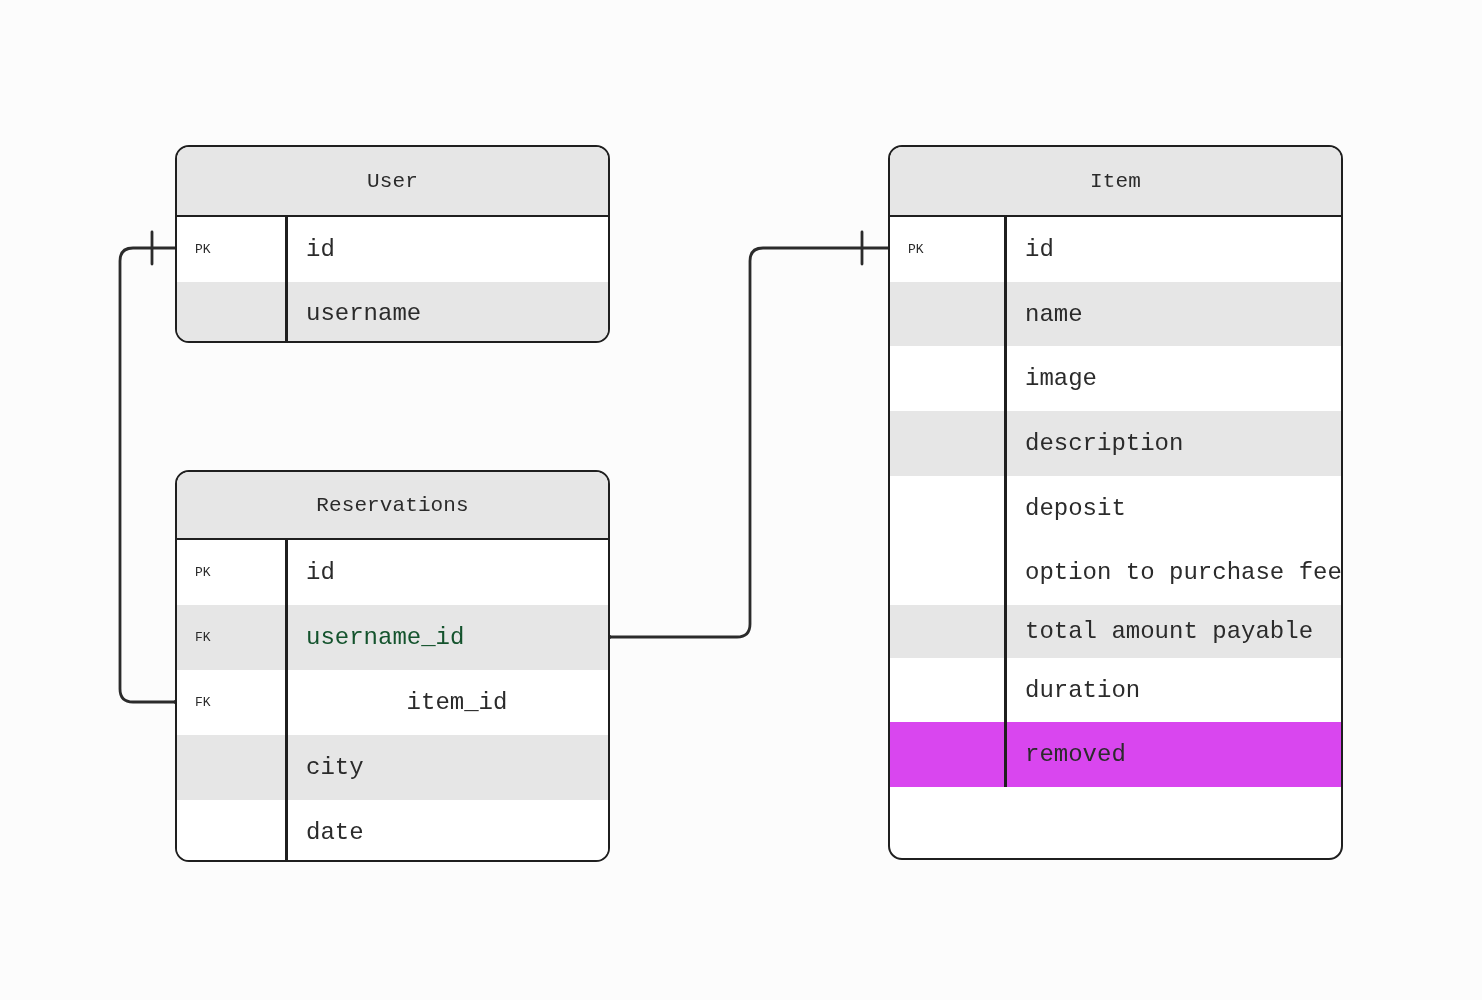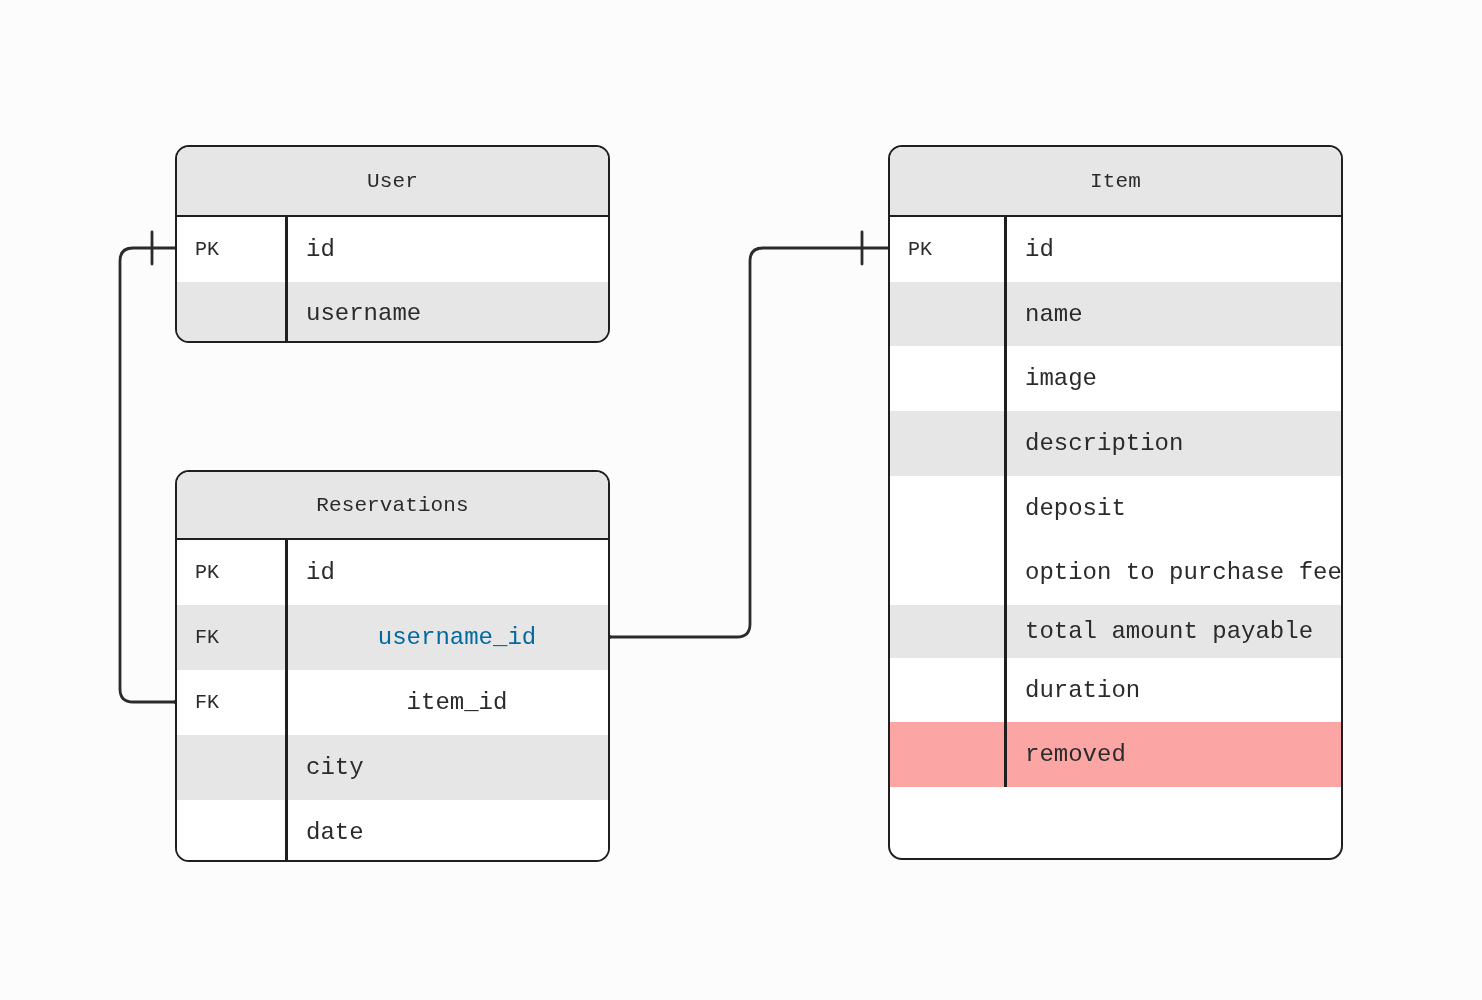--- a/index.html
+++ b/index.html
@@ -61,21 +61,21 @@
     background: #ffffff;
   }
   .attr-row.alt {
     background: #e6e6e6;
   }
   .attr-key {
     box-sizing: border-box;
     flex: 0 0 auto;
     padding-left: 18px;
     color: #2b2b2b;
-    font-size: 20px;
+    font-size: 13px;
     white-space: nowrap;
   }
   .attr-name {
     box-sizing: border-box;
     flex: 1 1 auto;
     padding-left: 21px;
     color: #2b2b2b;
     font-size: 24px;
     white-space: nowrap;
   }
@@ -121,21 +121,21 @@
       </div>
       <div class="entity" style="left: 175px; top: 470px; width: 435px; height: 392px;">
         <div class="entity-header" style="height: 68px; background: rgb(230, 230, 230); color: rgb(43, 43, 43);">Reservations</div>
         <div class="entity-body">
           <div class="attr-row" style="height: 65px;">
             <div class="attr-key" style="width: 108px; color: rgb(43, 43, 43);">PK</div>
             <div class="attr-name" style="color: rgb(43, 43, 43);">id</div>
           </div>
           <div class="attr-row alt" style="height: 65px; background: rgb(230, 230, 230);">
             <div class="attr-key" style="width: 108px; color: rgb(43, 43, 43);">FK</div>
-            <div class="attr-name" style="color: #0369a1; text-align: center;">username_id</div>
+            <div class="attr-name" style="color: #14532d;">username_id</div>
           </div>
           <div class="attr-row" style="height: 65px;">
             <div class="attr-key" style="width: 108px; color: rgb(43, 43, 43);">FK</div>
             <div class="attr-name" style="color: rgb(43, 43, 43); text-align: center;">item_id</div>
           </div>
           <div class="attr-row alt" style="height: 65px; background: rgb(230, 230, 230);">
             <div class="attr-key" style="width: 108px; color: rgb(43, 43, 43);"></div>
             <div class="attr-name" style="color: rgb(43, 43, 43);">city</div>
           </div>
           <div class="attr-row" style="height: 64px;">
@@ -173,21 +173,21 @@
             <div class="attr-name" style="color: rgb(43, 43, 43);">option to purchase fee</div>
           </div>
           <div class="attr-row alt" style="height: 53px; background: rgb(230, 230, 230);">
             <div class="attr-key" style="width: 114px; color: rgb(43, 43, 43);"></div>
             <div class="attr-name" style="color: rgb(43, 43, 43);">total amount payable</div>
           </div>
           <div class="attr-row" style="height: 64px;">
             <div class="attr-key" style="width: 114px; color: rgb(43, 43, 43);"></div>
             <div class="attr-name" style="color: rgb(43, 43, 43);">duration</div>
           </div>
-          <div class="attr-row alt" style="height: 65px; background: #fca5a5;">
+          <div class="attr-row alt" style="height: 65px; background: #d946ef;">
             <div class="attr-key" style="width: 114px; color: rgb(43, 43, 43);"></div>
             <div class="attr-name" style="color: rgb(43, 43, 43);">removed</div>
           </div>
           <div class="col-divider" style="left: 114px; background: rgb(31, 31, 31);"></div>
         </div>
       </div>
     </div>
 </div>
 
 </body></html>

